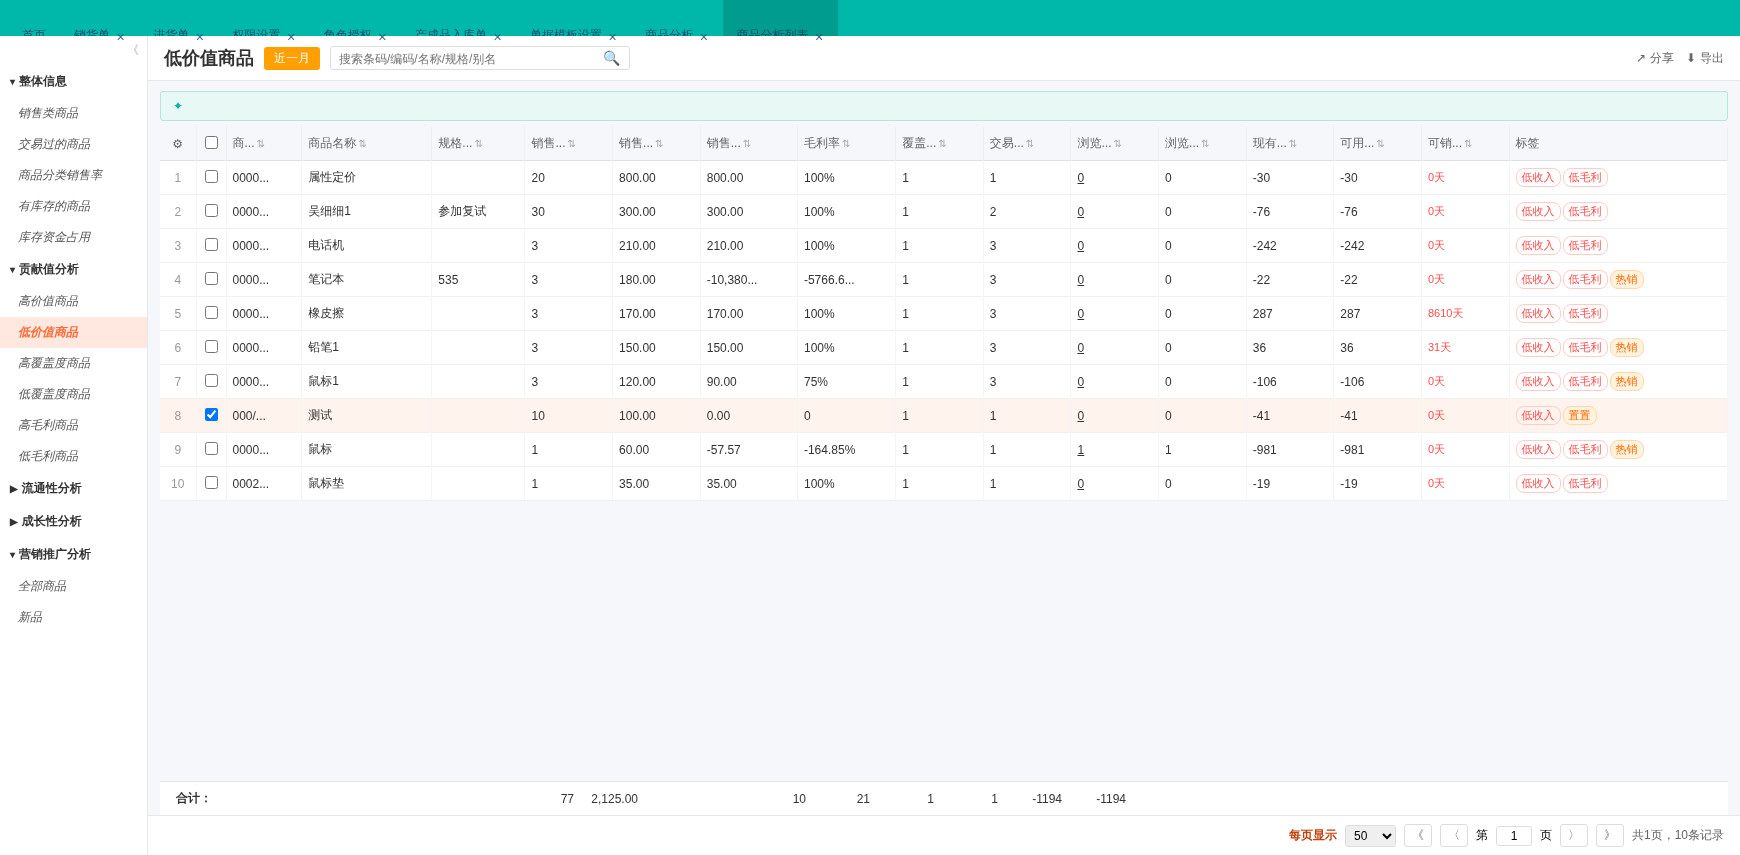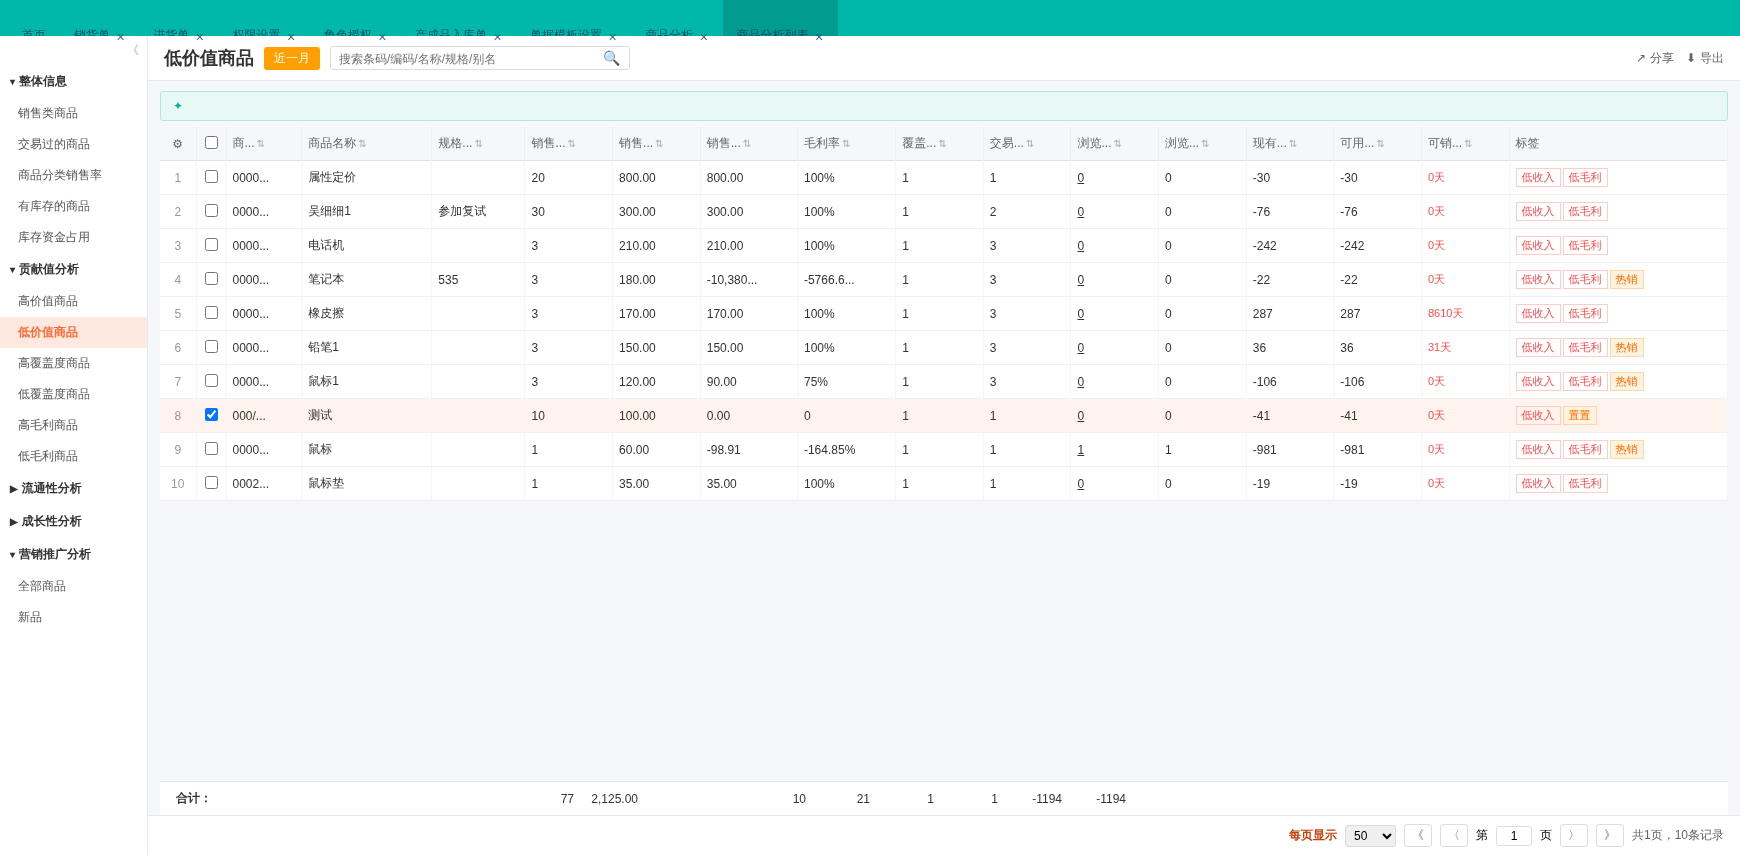--- a/index.html
+++ b/index.html
@@ -53,20 +53,21 @@
       font-weight: bold;
       font-size: 12px;
       cursor: pointer;
     }
     .sidebar-group-header .arrow { margin-right: 4px; font-size: 10px; }
     .sidebar-item {
       padding: 7px 10px 7px 18px;
       color: #555;
       cursor: pointer;
       font-size: 12px;
+      font-style: italic;
     }
     .sidebar-item.active { background: #ffe8e0; color: #ff6b35; font-weight: bold; }
 
     
     .content-area {
       flex: 1;
       display: flex;
       flex-direction: column;
       overflow: hidden;
       background: #f5f7fa;
@@ -175,21 +176,21 @@
     tbody tr.highlighted { background: #fff3ed; }
     tbody td {
       padding: 7px 6px;
       color: #333;
       border-right: 1px solid #f5f5f5;
       white-space: nowrap;
     }
     .tag {
       display: inline-block;
       padding: 1px 5px;
-      border-radius: 0;
+      border-radius: 8px;
       font-size: 11px;
       margin-right: 2px;
     }
     .tag-red { color: #ff4d4f; border: 1px solid #ffccc7; }
     .tag-orange { color: #ff6b00; border: 1px solid #ffd8a8; background: #fff3e0; }
     .day-label { color: #ff4d4f; font-size: 11px; }
     .underline-link { text-decoration: underline; color: #333; cursor: pointer; }
     .checkbox-cell { text-align: center; width: 30px; }
     .num-cell { text-align: center; color: #999; width: 30px; }
 
@@ -545,21 +546,21 @@
     <td><span class="tag tag-red">低收入</span><span class="tag tag-orange">置置</span></td>
   </tr>
             <tr>
     <td class="num-cell">9</td>
     <td class="checkbox-cell"><input type="checkbox" style=""></td>
     <td>0000...</td>
     <td>鼠标</td>
     <td></td>
     <td>1</td>
     <td>60.00</td>
-    <td>-98.91</td>
+    <td>-57.57</td>
     <td>-164.85%</td>
     <td>1</td>
     <td>1</td>
     <td><span class="underline-link">1</span></td>
     <td>1</td>
     <td>-981</td>
     <td>-981</td>
     <td class="day-label">0天</td>
     <td><span class="tag tag-red">低收入</span><span class="tag tag-red">低毛利</span><span class="tag tag-orange">热销</span></td>
   </tr>

